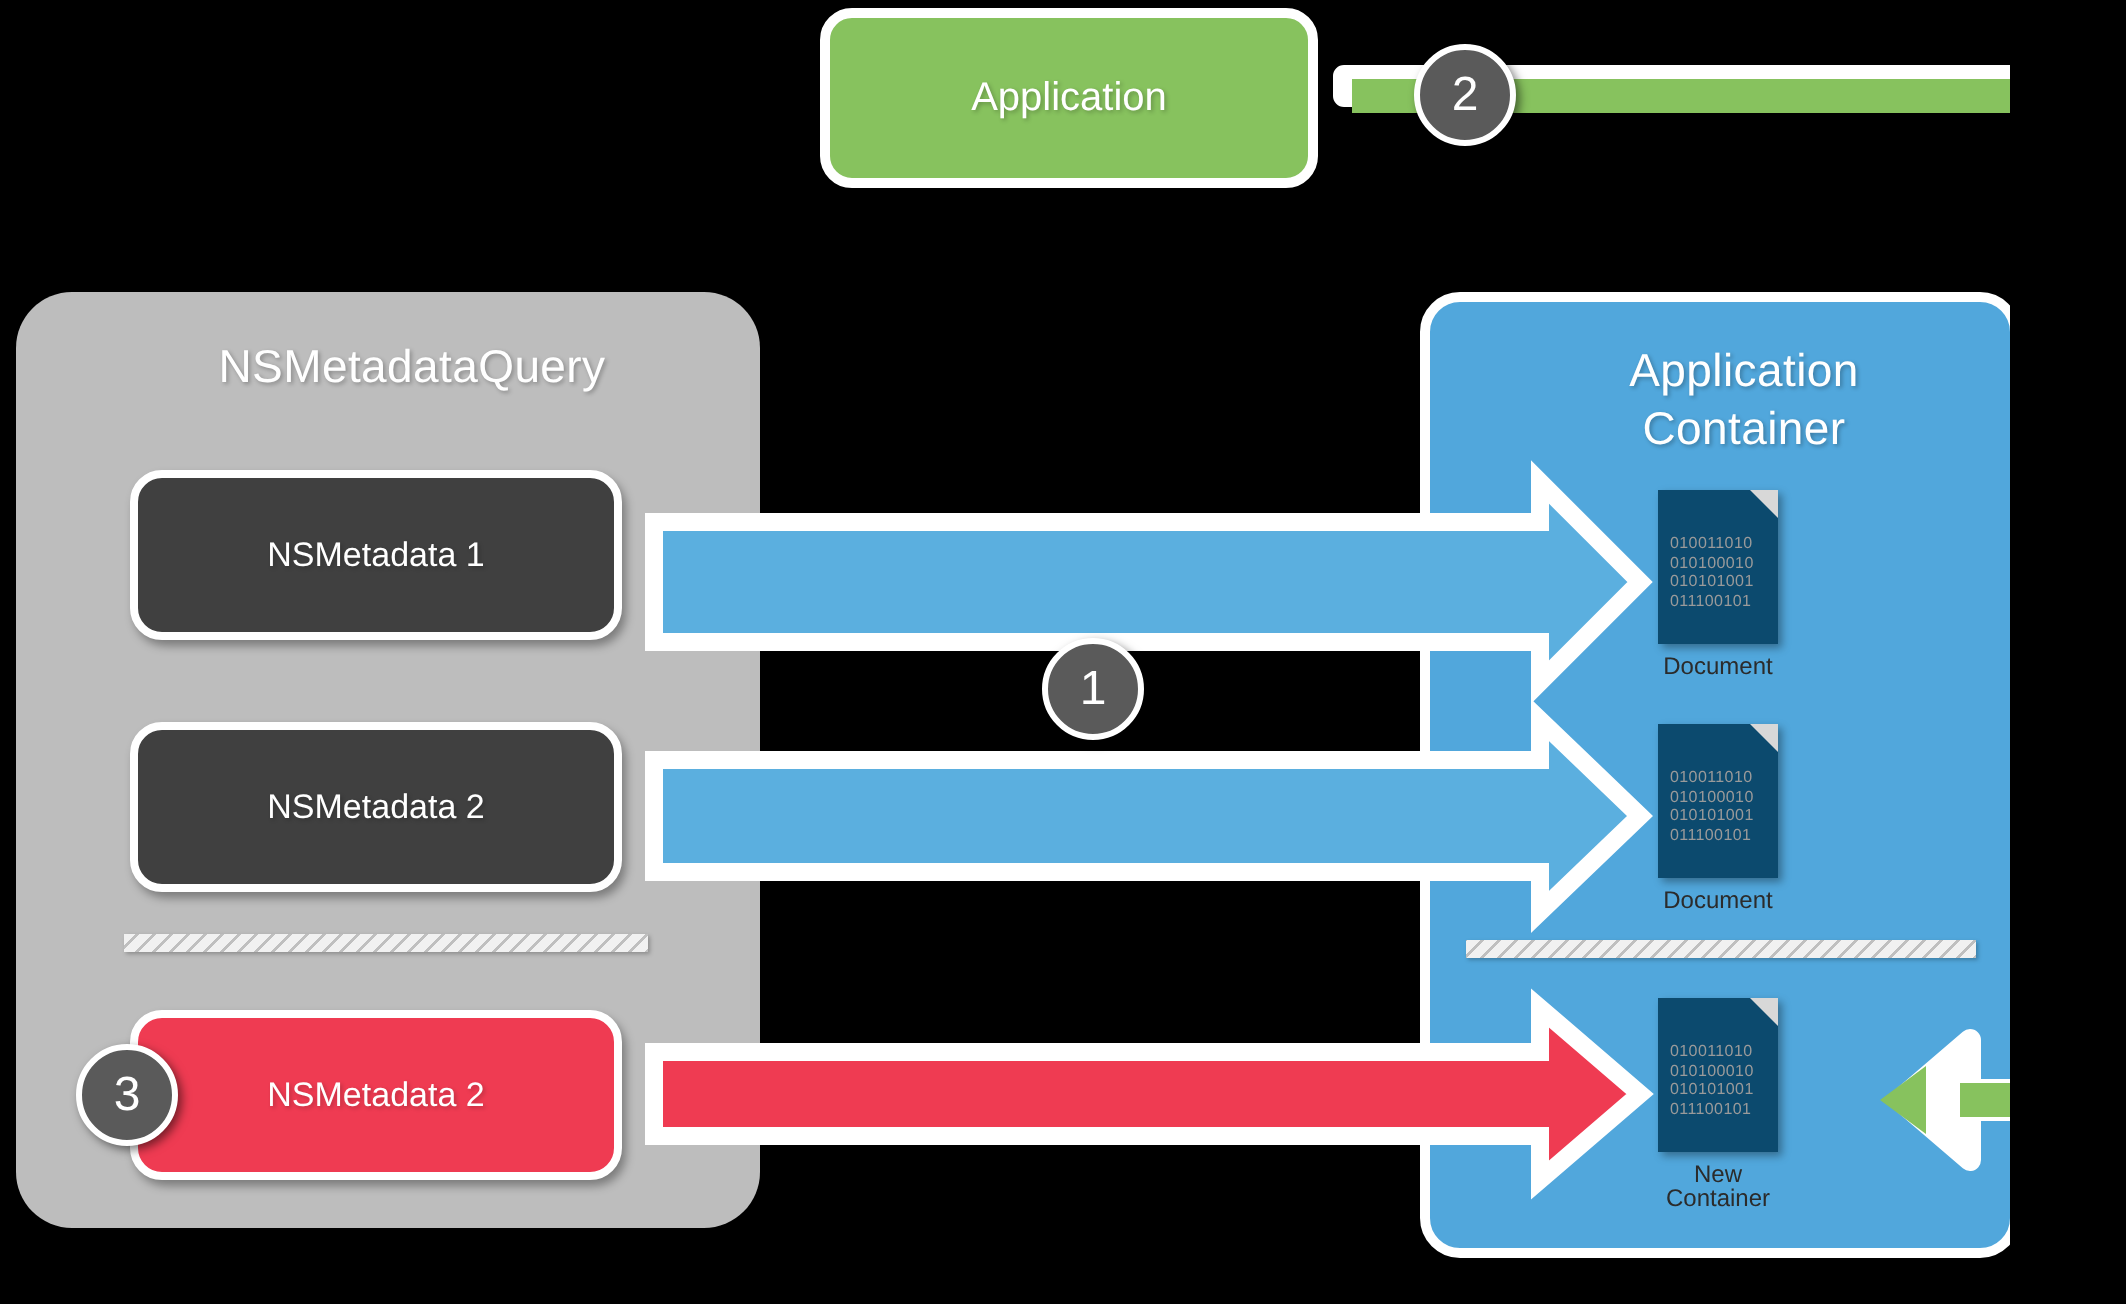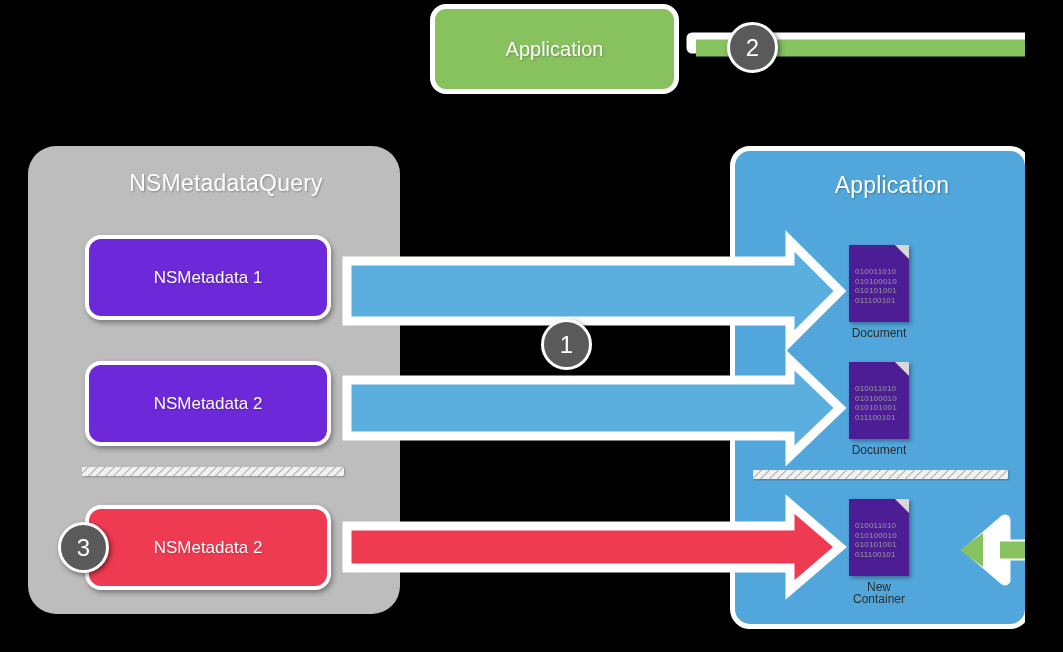--- a/index.html
+++ b/index.html
@@ -7,21 +7,20 @@
     padding: 0;
     background: #000000;
   }
   #canvas {
     position: relative;
     width: 1005px;
     height: 652px;
     background: #000000;
     overflow: hidden;
     font-family: "Liberation Sans", sans-serif;
-    margin-left: 20px;
   }
 
   
   .panel {
     position: absolute;
     box-sizing: border-box;
     border-radius: 18px;
     border: 5px solid #ffffff;
     box-shadow: 3px 3px 6px rgba(0,0,0,0.45);
   }
@@ -96,21 +95,21 @@
     border-radius: 16px;
     border: 4px solid #ffffff;
     box-shadow: 2px 3px 5px rgba(0,0,0,0.35);
     display: flex;
     align-items: center;
     justify-content: center;
     color: #ffffff;
     font-size: 17px;
     text-shadow: 1px 1px 2px rgba(0,0,0,0.22);
   }
-  .pill.blue { background: #6d28d9; }
+  .pill.blue { background: #404040; }
   .pill.red  { background: #ef3b52; }
 
   #pill-1 { left: 65px; top: 235px; width: 246px; height: 85px; }
   #pill-2 { left: 65px; top: 361px; width: 246px; height: 85px; }
   #pill-3 { left: 65px; top: 505px; width: 246px; height: 85px; }
 
   
   .hatch {
     position: absolute;
     background-color: #f1f1f1;
@@ -137,21 +136,21 @@
 
   
   .doc {
     position: absolute;
     width: 60px;
   }
   .doc-page {
     position: relative;
     width: 60px;
     height: 77px;
-    background: #4c1d95;
+    background: #0c4a6e;
     box-shadow: 2px 2px 4px rgba(0,0,0,0.35);
   }
   .doc-fold {
     position: absolute;
     right: 0;
     top: 0;
     width: 0;
     height: 0;
     border-left: 14px solid transparent;
     border-top: 14px solid #d8d8d8;
@@ -207,20 +206,21 @@
     <div class="label">Application</div>
   </div>
 
   <div class="panel" id="query-box">
     <div class="panel-title" id="query-title">NSMetadataQuery</div>
   </div>
 
   <div class="panel" id="container-box">
     <div class="panel-title" id="container-title">
       <div>Application</div>
+      <div>Container</div>
     </div>
   </div>
 
   <svg id="arrow-layer" viewBox="0 0 1063 652">
 
     <g>
       <path d="M 672,48 L 1045,48 L 1045,545 L 985,545 L 985,520 L 950,550 L 985,580 L 985,555 L 1055,555 L 1055,38 L 672,38 Z" fill="#ffffff" stroke="#ffffff" stroke-width="11" stroke-linejoin="round"></path>
       <path d="M 672,48 L 1045,48 L 1045,545 L 985,545 L 985,520 L 950,550 L 985,580 L 985,555 L 1055,555 L 1055,38 L 672,38 Z" fill="none" stroke="#ffffff" stroke-width="1"></path>
 
       <polyline points="676,48 1040,48 1040,550 980,550" fill="none" stroke="#87c25e" stroke-width="17" stroke-linejoin="miter"></polyline>

